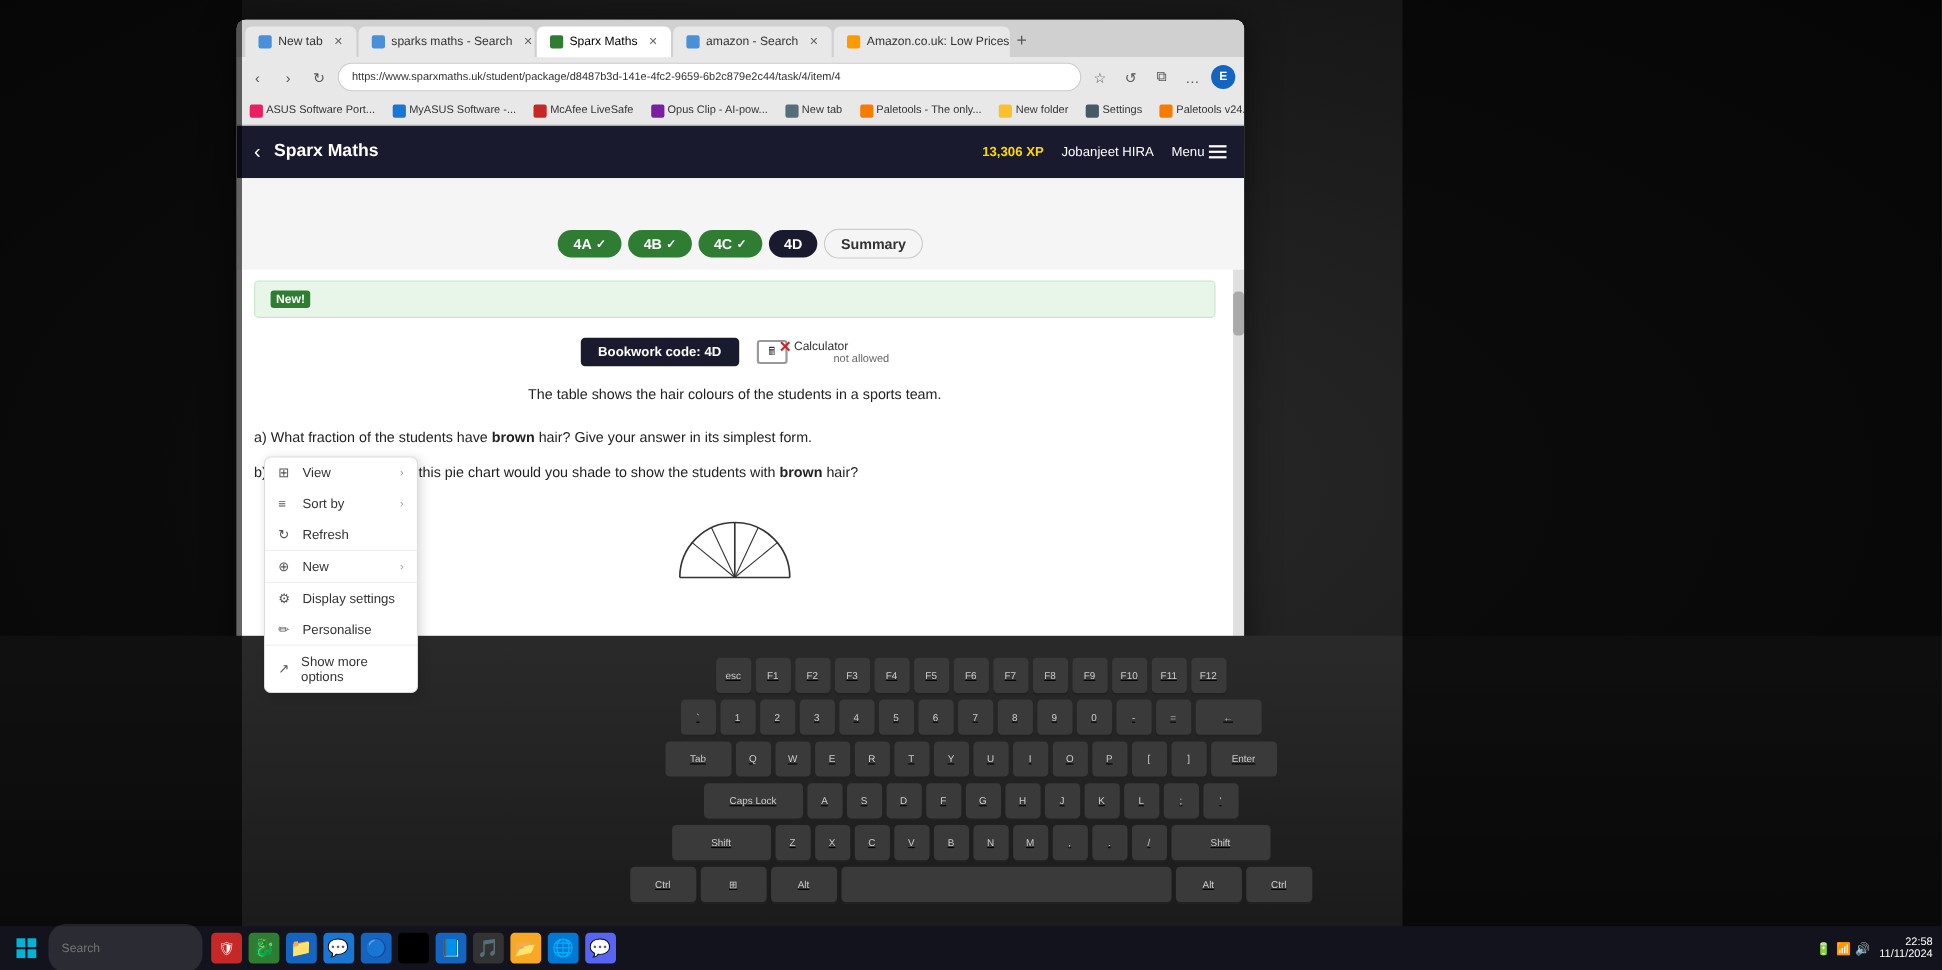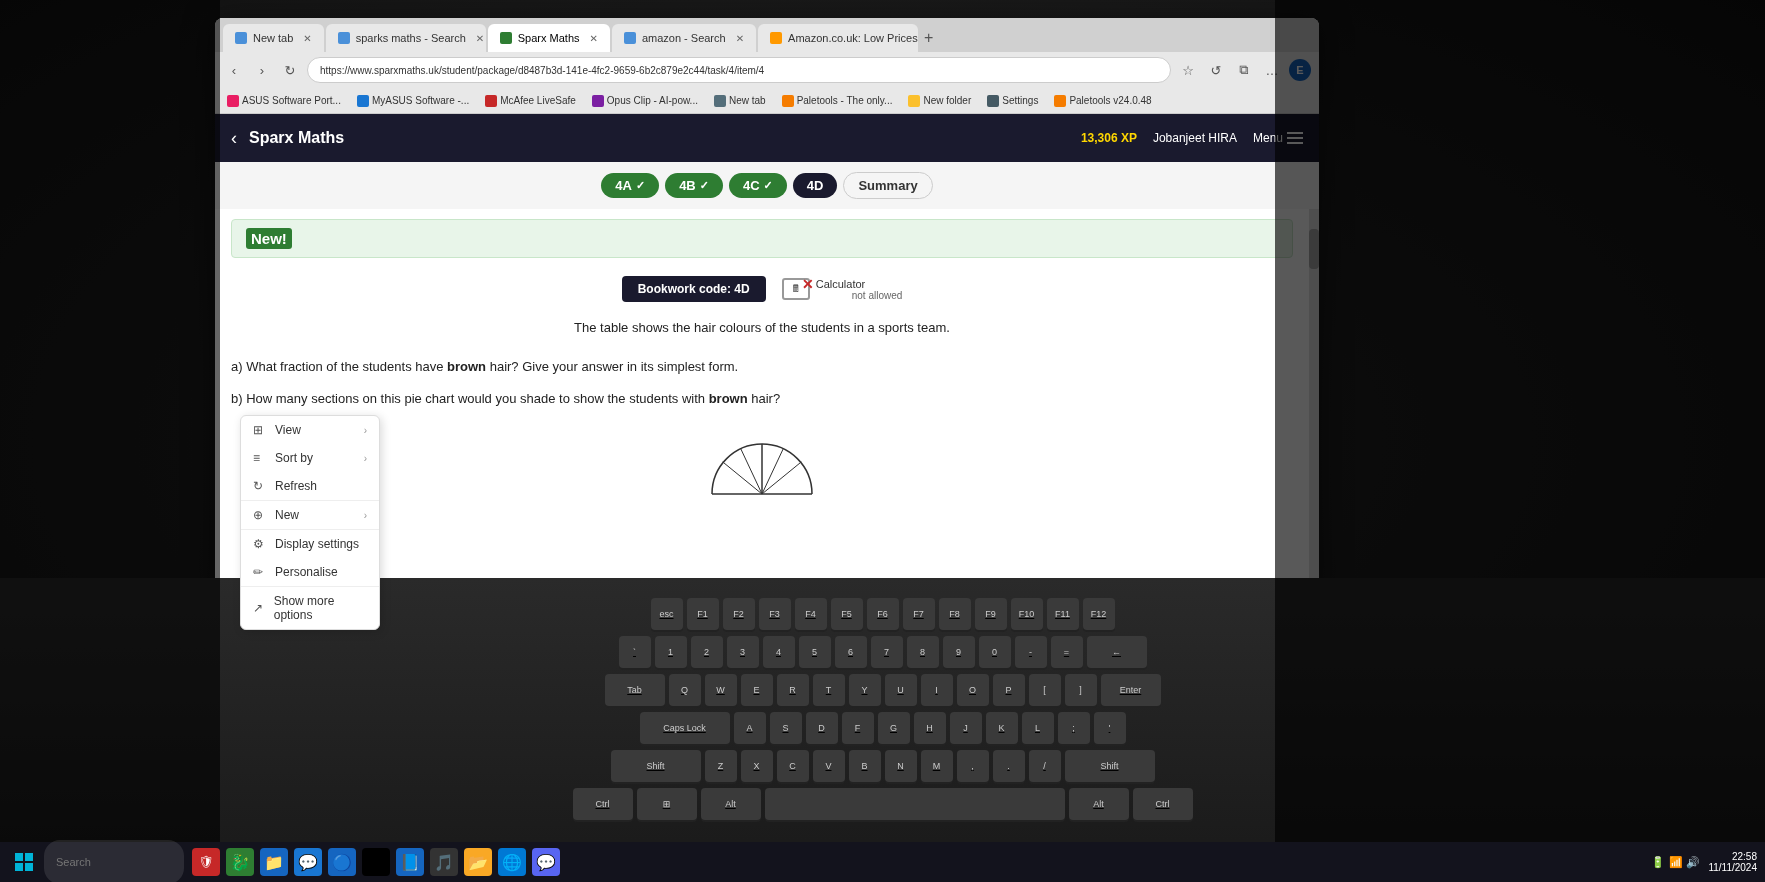--- a/index.html
+++ b/index.html
@@ -17,21 +17,21 @@
       position: absolute;
       inset: 0;
       background: radial-gradient(ellipse at center, #2a2a2a 0%, #111 100%);
     }
 
     
     .browser-window {
       position: absolute;
       top: 18px;
       left: 215px;
-      width: 1104px;
+      width: 916px;
       height: 580px;
       background: #fff;
       border-radius: 8px 8px 0 0;
       box-shadow: 0 4px 30px rgba(0,0,0,0.5);
       overflow: hidden;
       display: flex;
       flex-direction: column;
     }
 
     
@@ -238,20 +238,21 @@
 
     .task-tab {
       padding: 5px 14px;
       border-radius: 20px;
       font-size: 13px;
       font-weight: bold;
       cursor: pointer;
       display: flex;
       align-items: center;
       gap: 4px;
+      margin-top: 36px;
     }
 
     .task-tab.completed {
       background: #2e7d32;
       color: white;
     }
 
     .task-tab.active {
       background: #1a1a2e;
       color: white;
@@ -292,21 +293,21 @@
       font-size: 12px;
       color: #333;
       display: flex;
       align-items: center;
       gap: 6px;
     }
 
     .new-badge {
       background: #2e7d32;
       color: white;
-      font-size: 15px;
+      font-size: 11px;
       font-weight: bold;
       padding: 2px 5px;
       border-radius: 3px;
       flex-shrink: 0;
     }
 
     
     .bookwork-row {
       display: flex;
       align-items: center;

